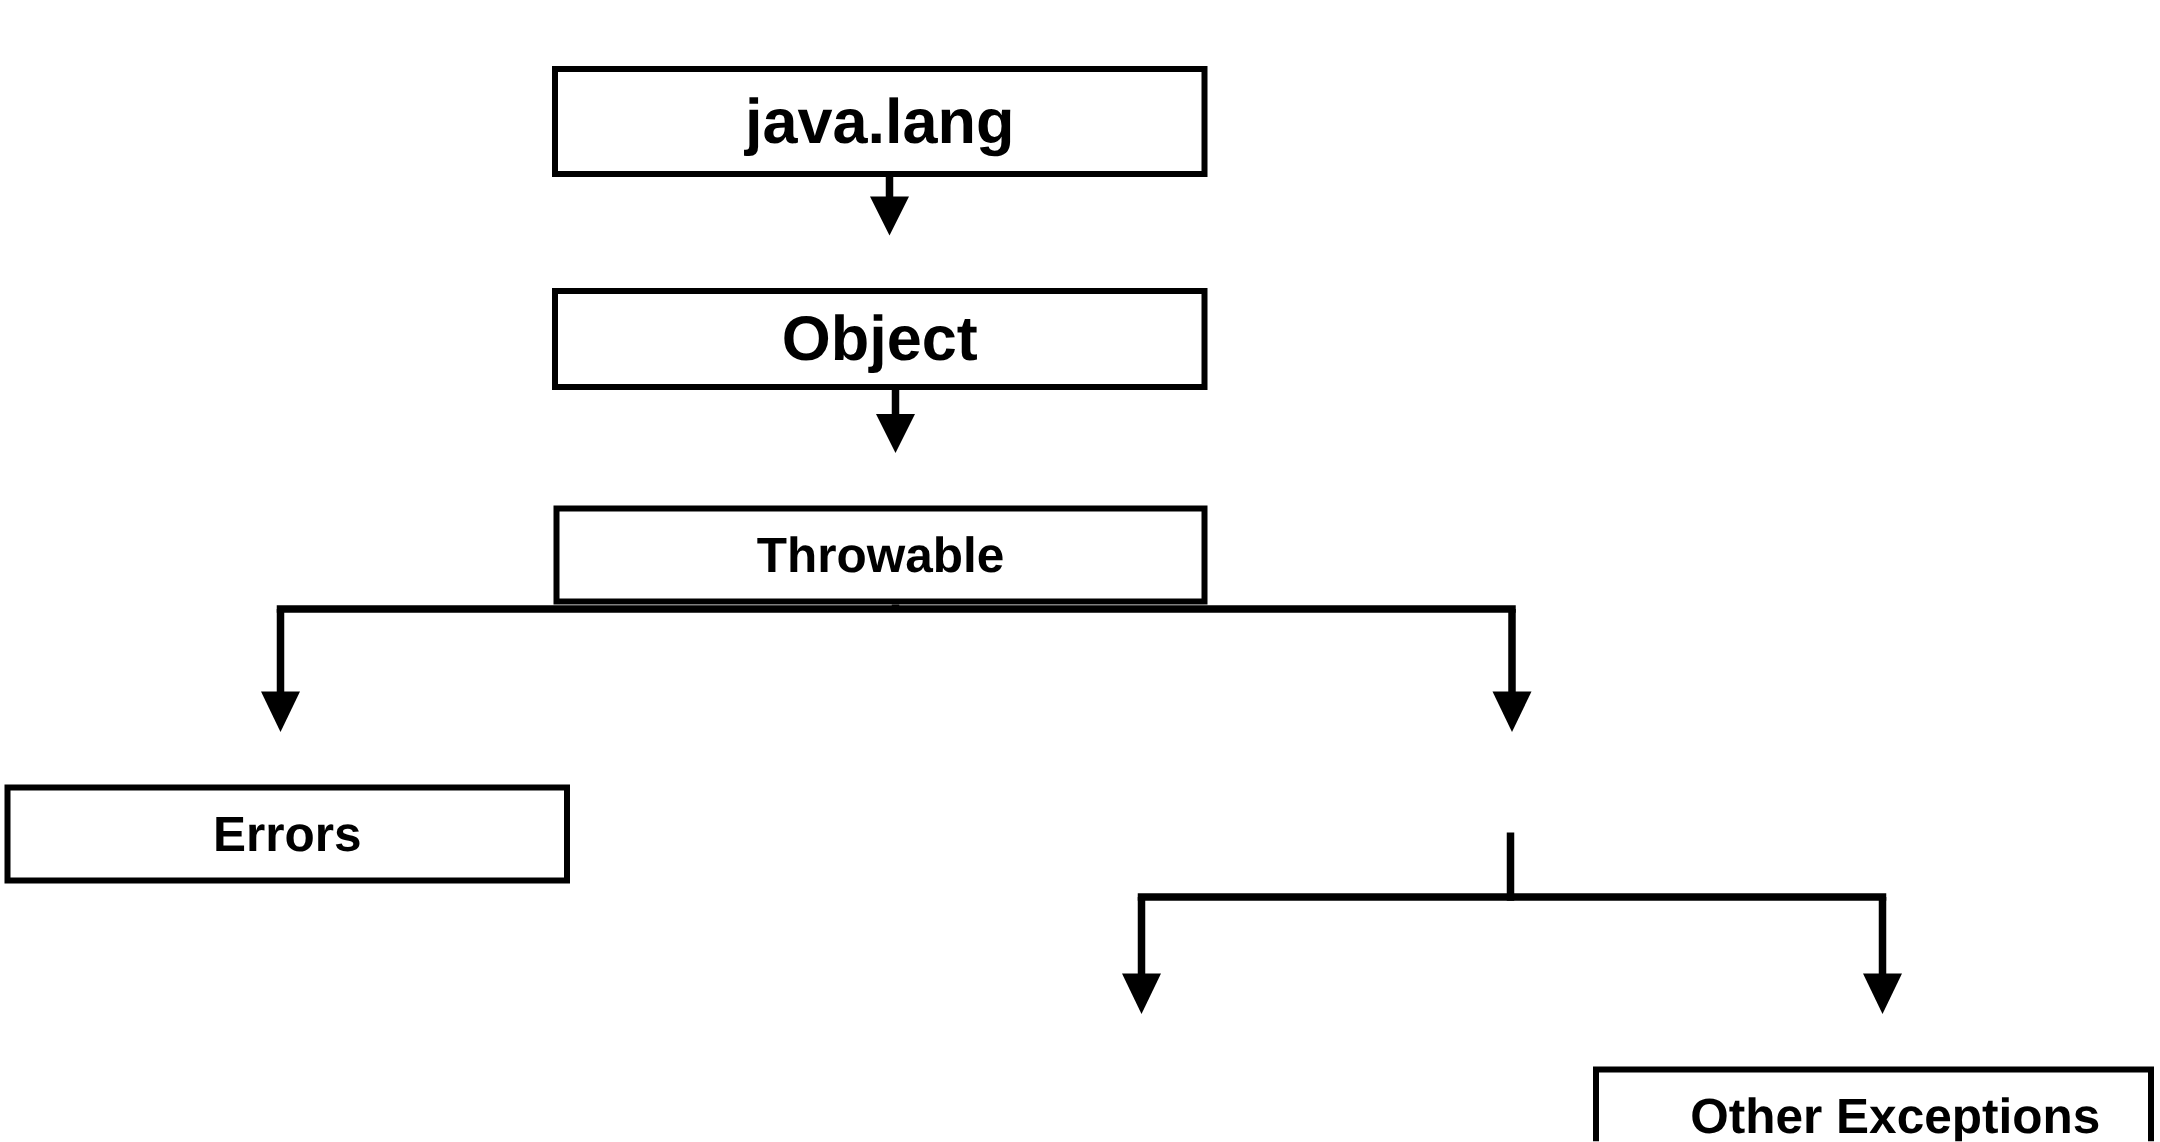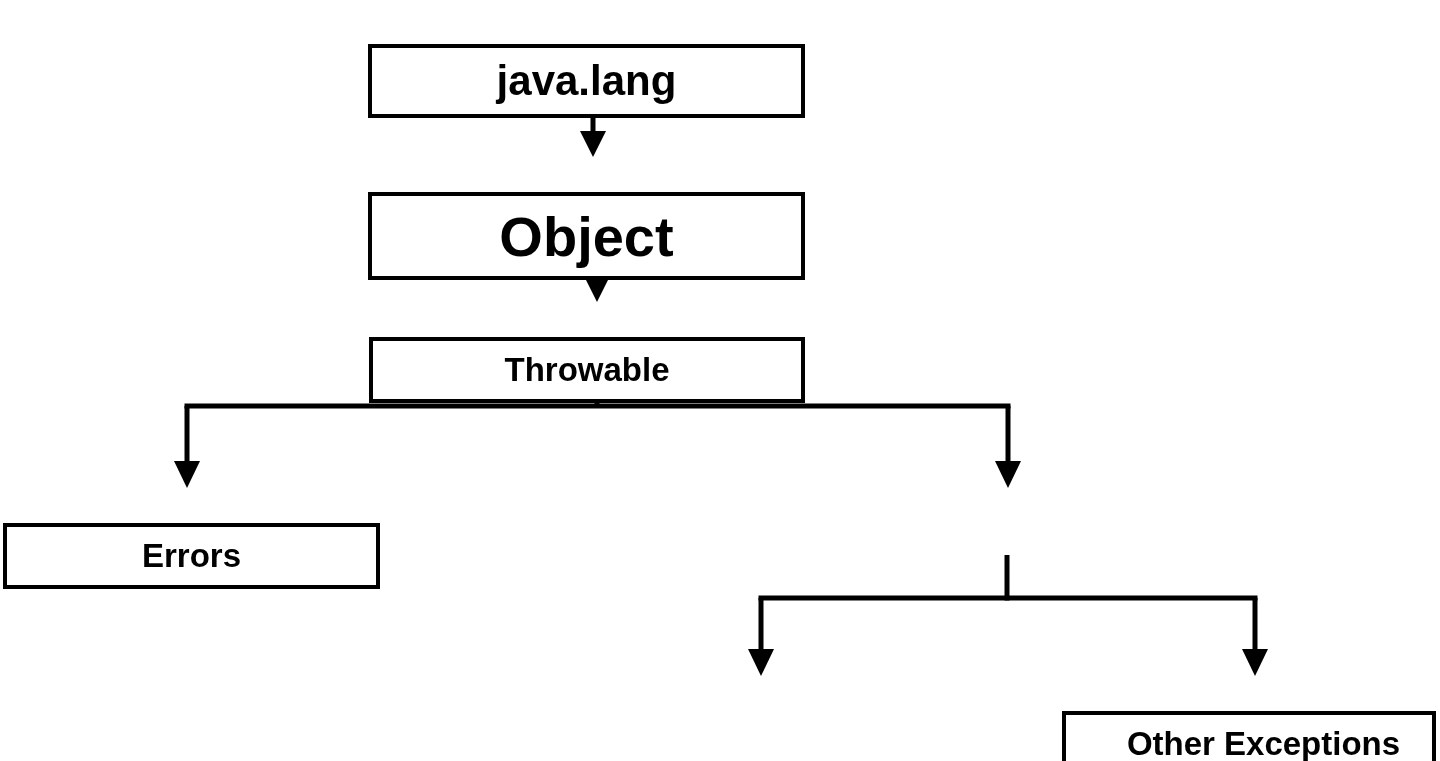--- a/index.html
+++ b/index.html
@@ -38,21 +38,21 @@
     background: var(--box-fill, #ffffff);
     color: var(--text-color, #000000);
     display: flex;
     align-items: center;
     justify-content: center;
     font-weight: 700;
     white-space: nowrap;
     margin-top: 34px;
   }
   .node-java-lang  { left: 368px;  top: 10px;  width: 437px; height: 74px; font-size: 42px; }
-  .node-object     { left: 368px;  top: 158px; width: 437px; height: 88px; font-size: 56px; }
+  .node-object     { left: 368px;  top: 158px; width: 437px; height: 68px; font-size: 42px; }
   .node-throwable  { left: 369px;  top: 303px; width: 436px; height: 66px; font-size: 33px; }
   .node-errors     { left: 3px;    top: 489px; width: 377px; height: 66px; font-size: 33px; }
   .node-exceptions { left: 815px;  top: 489px; width: 374px; height: 66px; font-size: 33px; }
   .node-runtime    { left: 509px;  top: 677px; width: 473px; height: 66px; font-size: 33px; }
   .node-other      { left: 1062px; top: 677px; width: 374px; height: 66px; font-size: 33px; padding-left: 29px; }
 </style>
 </head>
 <body>
 
 <div class="canvas">

